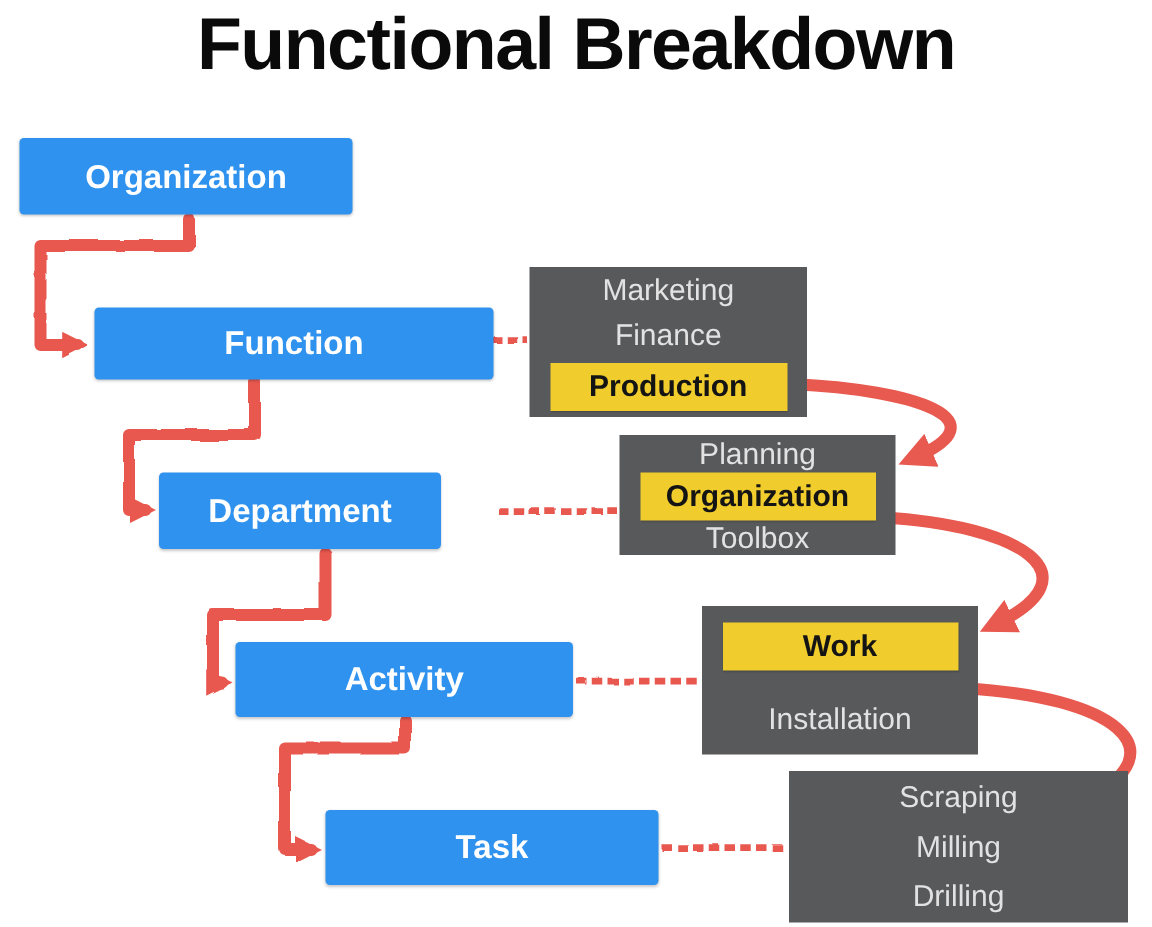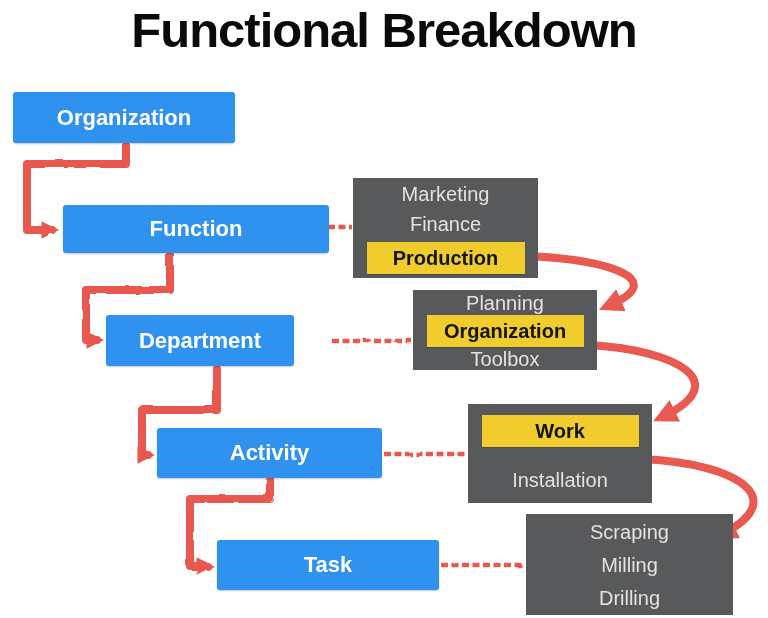--- a/index.html
+++ b/index.html
@@ -51,21 +51,21 @@
     background:var(--gray);
     display:flex;flex-direction:column;
     justify-content:space-around;
     align-items:center;
     padding:1px 0;
     box-sizing:border-box;
   }
   #det-0{left:353px;top:178px;width:185px;height:100px;}
   #det-1{left:413px;top:290px;width:184px;height:80px;}
   #det-2{left:468px;top:404px;width:184px;height:99px;}
-  #det-3{left:526px;top:514px;width:207px;height:101px;}
+  #det-3{left:526px;top:514px;width:226px;height:101px;}
   .item{
     color:var(--item_text);
     font-size:20px;
     line-height:1.2;
     text-align:center;
     width:100%;
   }
   .item.hl{
     background:var(--yellow);
     color:var(--highlight_text);

